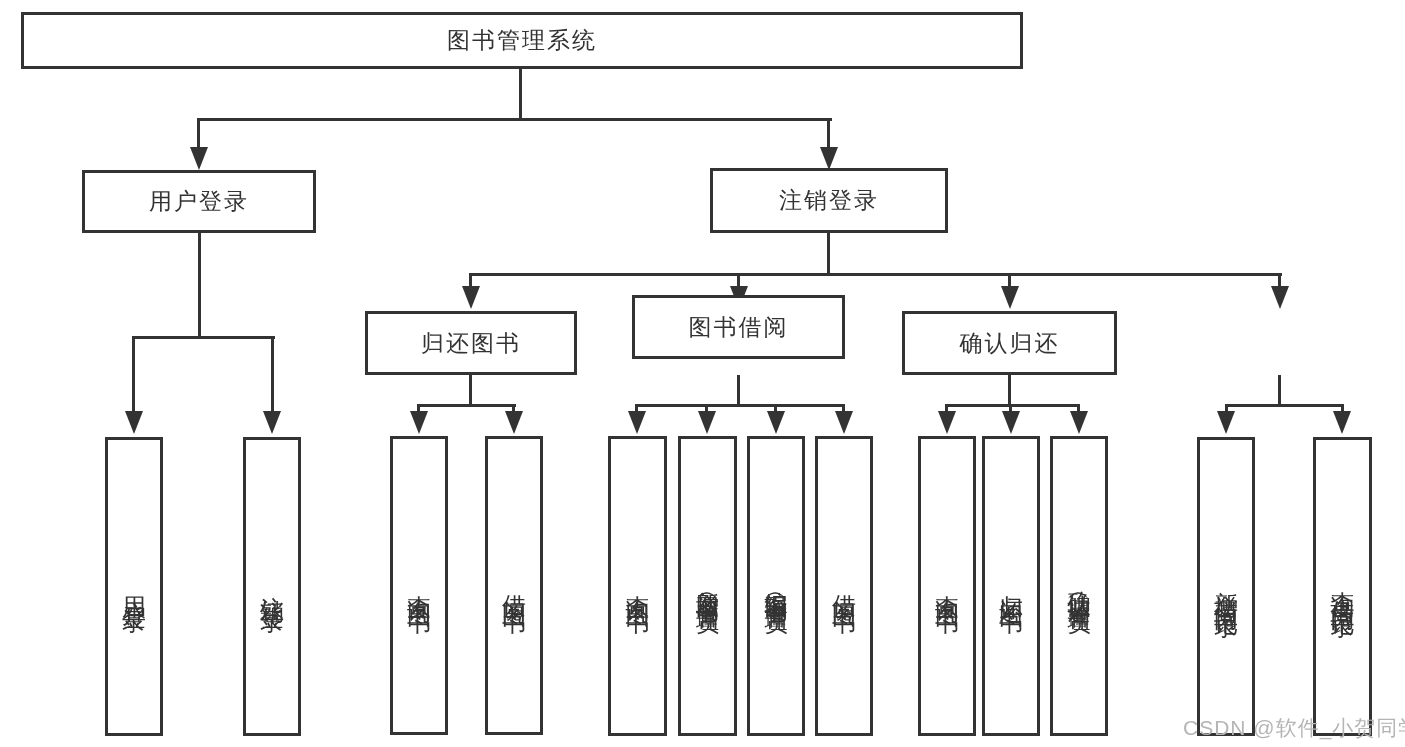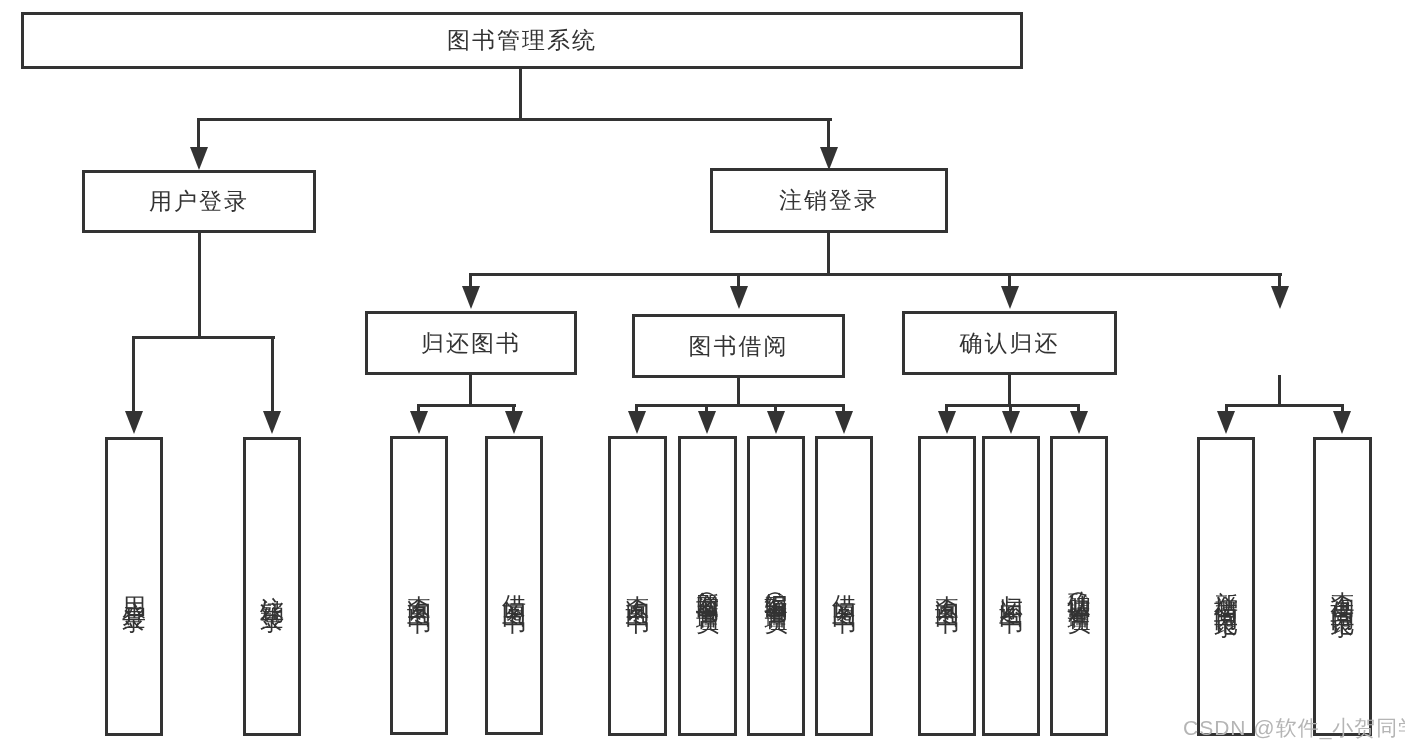--- a/index.html
+++ b/index.html
@@ -107,21 +107,21 @@
   <div class="box" style="left:82px;top:170px;width:234px;height:63px">
     <span class="hl">用户登录</span>
   </div>
   <div class="box" style="left:710px;top:168px;width:238px;height:65px">
     <span class="hl">注销登录</span>
   </div>
 
   <div class="box" style="left:365px;top:311px;width:212px;height:64px">
     <span class="hl">归还图书</span>
   </div>
-  <div class="box" style="left:632px;top:314px;width:213px;height:64px">
+  <div class="box" style="left:632px;top:295px;width:213px;height:64px">
     <span class="hl">图书借阅</span>
   </div>
   <div class="box" style="left:902px;top:311px;width:215px;height:64px">
     <span class="hl">确认归还</span>
   </div>
 
   <div class="box vbox" style="left:105px;top:437px;width:58px;height:299px">
     <span class="vl">用户登录</span>
   </div>
   <div class="box vbox" style="left:243px;top:437px;width:58px;height:299px">

